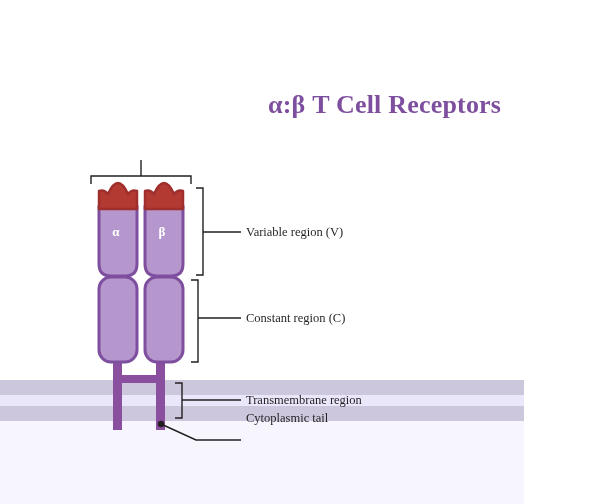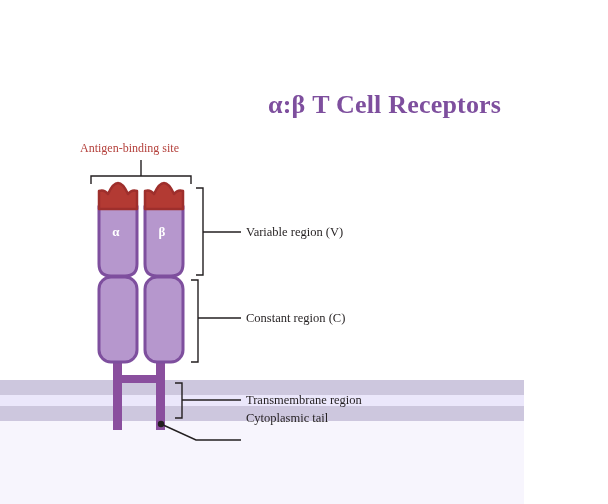--- a/index.html
+++ b/index.html
@@ -150,19 +150,18 @@
 
     <g>
       <circle cx="161" cy="392" r="3.2" fill="#231f20"></circle>
       <path d="M161,392 L196,408 L241,408" fill="none" stroke="#231f20" stroke-width="1.4"></path>
     </g>
   </svg>
 
   <div class="chain-letter alpha">α</div>
   <div class="chain-letter beta">β</div>
 
-  <div class="lbl antigen">Antigen-binding site</div>
   <div class="lbl constant">Constant region (C)</div>
   <div class="lbl variable">Variable region (V)</div>
   <div class="lbl transmembrane">Transmembrane region</div>
   <div class="lbl cytoplasmic">Cytoplasmic tail</div>
 
 </div>
 
 </body></html>

